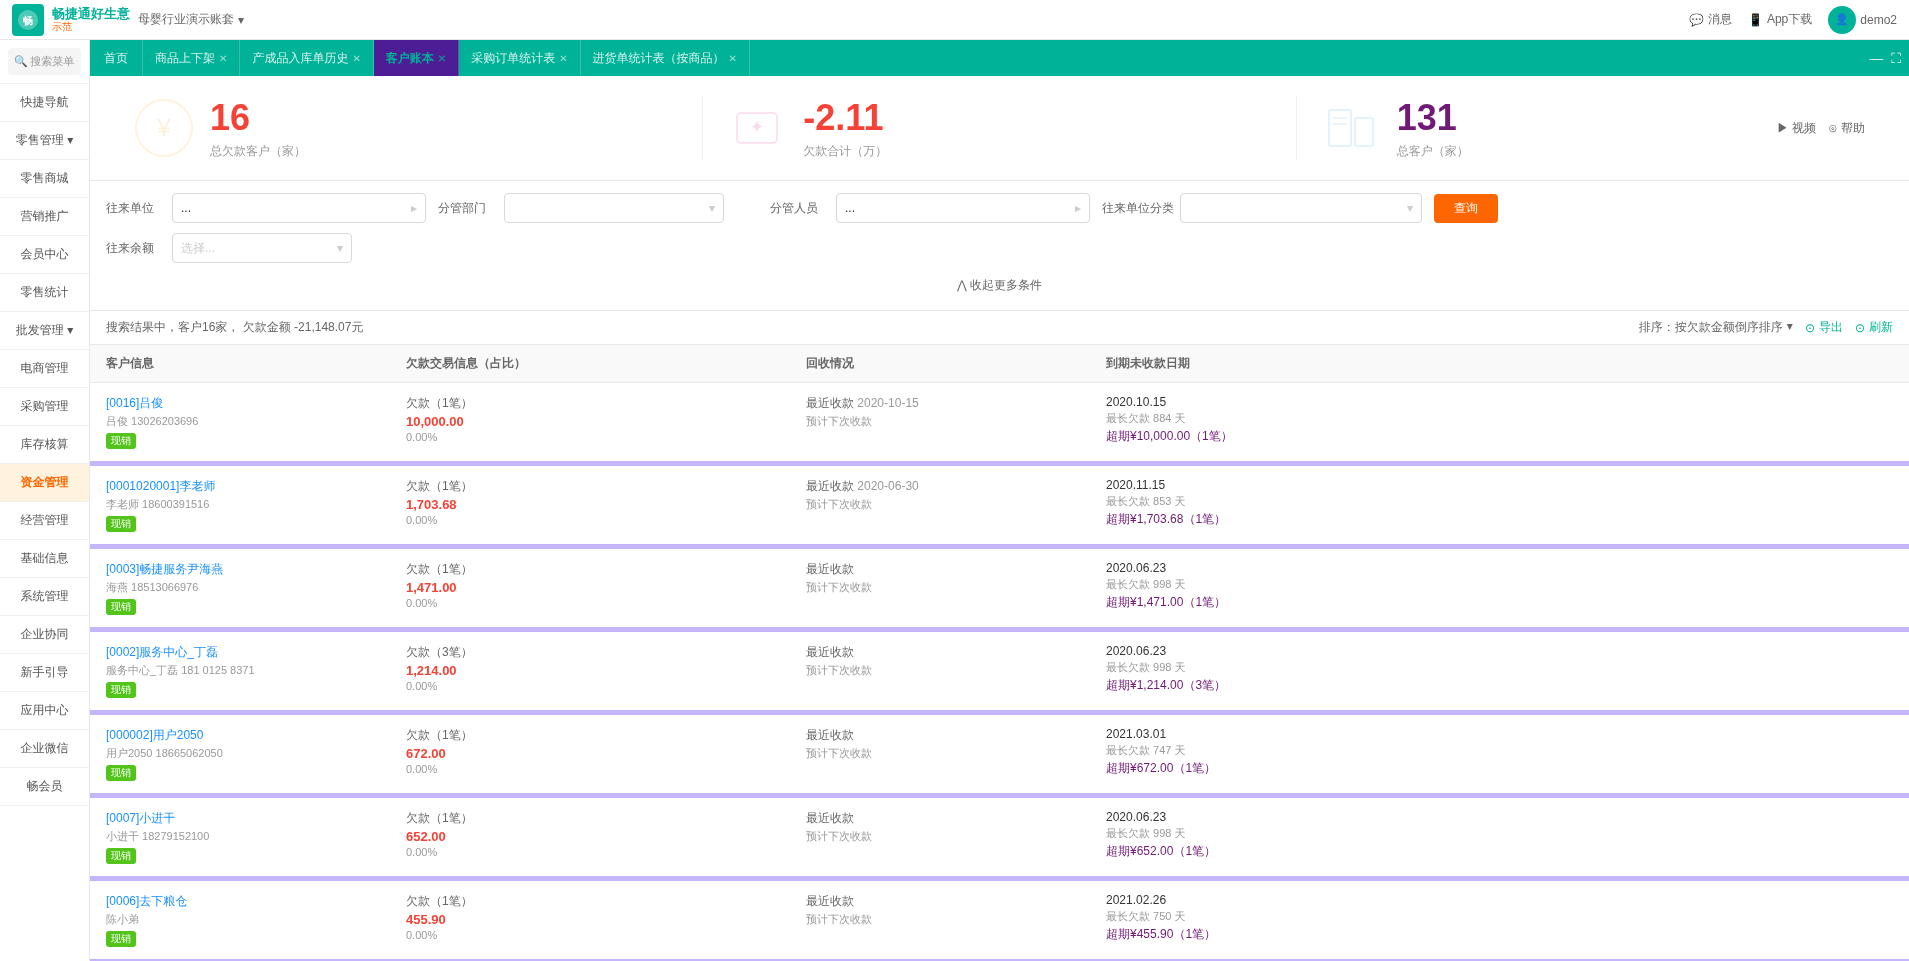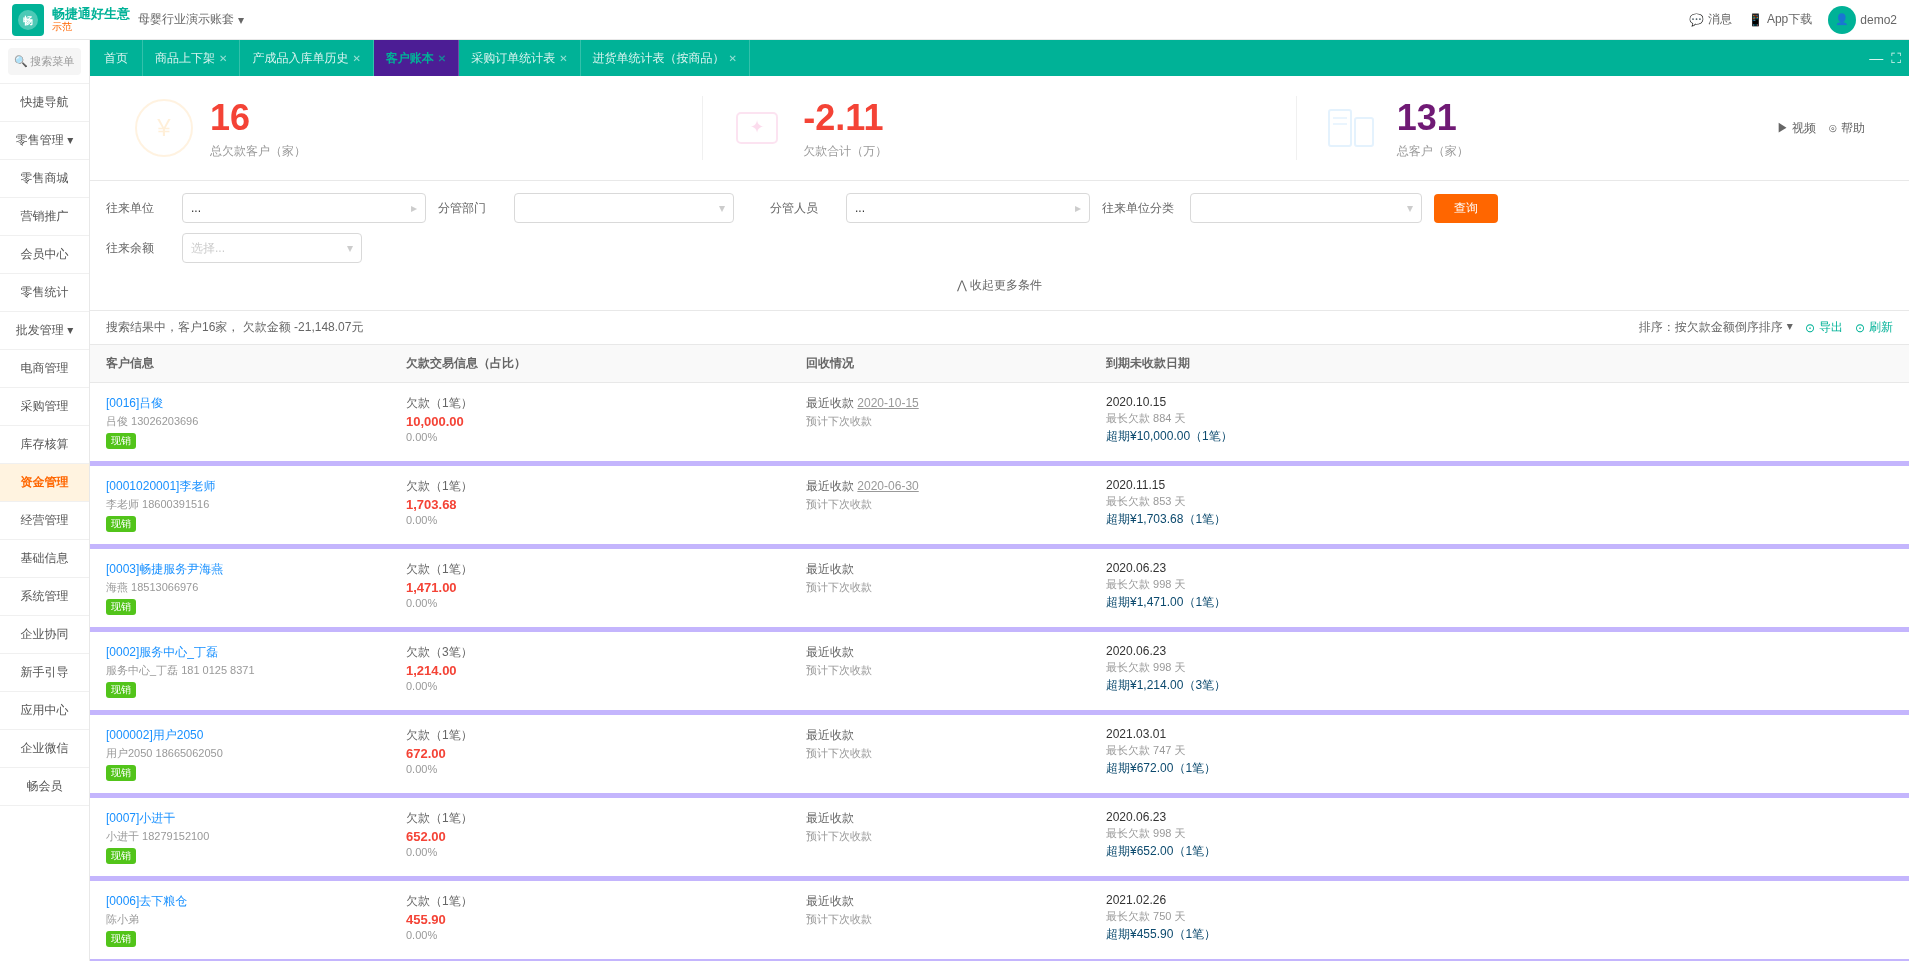--- a/index.html
+++ b/index.html
@@ -80,32 +80,32 @@
     
     .customer-name { color: #1890ff; cursor: pointer; font-size: 12px; }
     .customer-info-sub { color: #999; font-size: 11px; margin-top: 2px; }
     .tag-green { background: #52c41a; color: white; border-radius: 3px; padding: 1px 5px; font-size: 10px; margin-top: 4px; display: inline-block; }
     
     .debt-count { color: #666; font-size: 12px; }
     .debt-amount { color: #f44336; font-size: 13px; font-weight: bold; margin-top: 2px; }
     .debt-percent { color: #999; font-size: 11px; margin-top: 2px; }
     
     .collection-info { font-size: 12px; color: #666; }
-    .collection-date { color: #999; text-decoration: underline; }
+    .collection-date { color: #999; }
     .collection-next { color: #999; font-size: 11px; margin-top: 2px; }
     
     .overdue-date { font-size: 12px; color: #333; }
     .overdue-days { color: #999; font-size: 11px; margin-top: 2px; }
-    .overdue-amount { color: #0c4a6e; font-size: 12px; margin-top: 2px; cursor: pointer; }
+    .overdue-amount { color: #701a75; font-size: 12px; margin-top: 2px; cursor: pointer; }
 
     
     ::-webkit-scrollbar { width: 6px; height: 6px; }
     ::-webkit-scrollbar-track { background: #f0f0f0; }
     ::-webkit-scrollbar-thumb { background: #ccc; border-radius: 3px; }
-    .filter-item { display: flex; align-items: center; gap: 16px; flex: 1; max-width: 320px; }
+    .filter-item { display: flex; align-items: center; gap: 6px; flex: 1; max-width: 320px; }
   </style>
 </head>
 <body>
 
 <div class="top-bar">
   <div class="logo-area">
     <div class="logo-icon">
       <svg width="22" height="22" viewBox="0 0 22 22" fill="none">
         <circle cx="11" cy="11" r="10" fill="white" opacity="0.3"></circle>
         <text x="11" y="15" text-anchor="middle" fill="white" font-size="10" font-weight="bold">畅</text>

